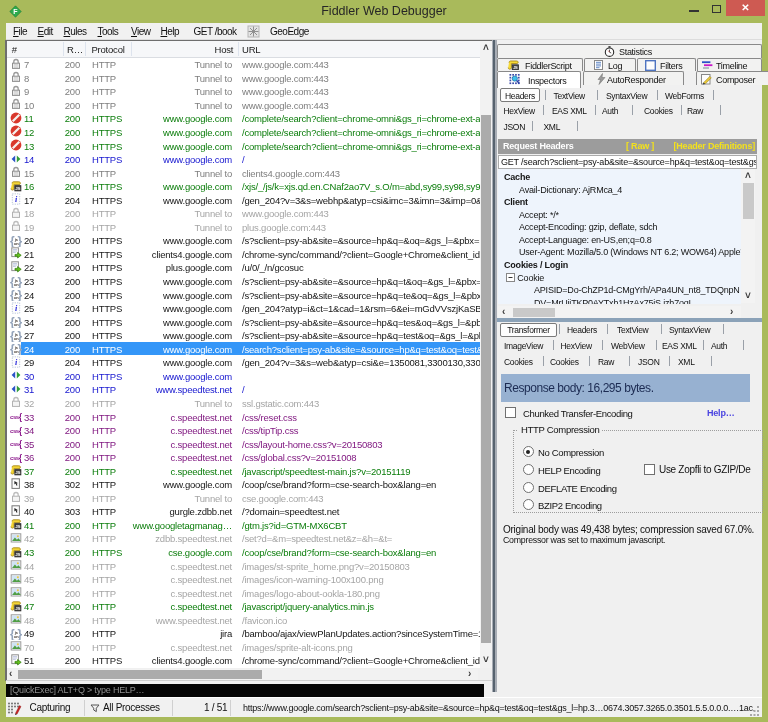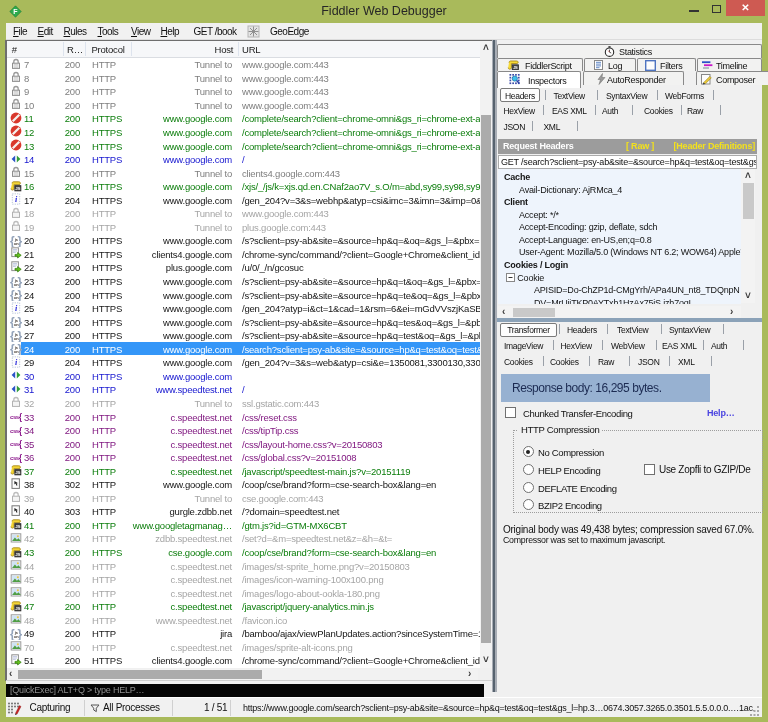--- a/index.html
+++ b/index.html
@@ -40,21 +40,21 @@
 #rqbar { position:absolute; left:498px; top:139px; width:259px; height:14.5px; background:#9c9c9c; color:#fff; font-size:9px; letter-spacing:-0.2px; font-weight:bold; }
 #rqbar .yl { color:#f3e11c; }
 #getline { position:absolute; left:498px; top:154.5px; width:259px; height:14.5px; background:#fff; border:1px solid #aaa; font-size:9px; letter-spacing:-0.2px; color:#111; line-height:13px; overflow:hidden; white-space:nowrap; padding-left:2px; }
 #tree { position:absolute; left:498px; top:169px; width:243px; height:135px; background:#eef4fc; font-size:9px; letter-spacing:-0.2px; color:#141414; overflow:hidden; }
 #tree div { position:absolute; white-space:nowrap; }
 #tvs { position:absolute; left:741px; top:169px; width:14px; height:134px; background:#f3f3f3; }
 #tvs .thumb { position:absolute; left:1.5px; top:14px; width:11px; height:36px; background:#c9c9c9; }
 #ths { position:absolute; left:498px; top:306px; width:243px; height:12px; background:#f3f3f3; }
 #ths .thumb { position:absolute; left:15px; top:1.5px; width:42px; height:9px; background:#c9c9c9; }
 #rsplit { position:absolute; left:497px; top:318px; width:265px; height:4px; background:#8ba2b8; }
-#respbanner { position:absolute; left:501px; top:374px; width:209px; height:28px; background:#97b1d1; color:#1c2b52; font-size:12px; letter-spacing:-0.45px; line-height:28px; padding-left:11px; }
+#respbanner { position:absolute; left:501px; top:374px; width:249px; height:28px; background:#97b1d1; color:#1c2b52; font-size:12px; letter-spacing:-0.45px; line-height:28px; padding-left:3px; }
 .cb { position:absolute; width:11px; height:11px; background:#fff; border:1px solid #707070; }
 .radio { position:absolute; width:11px; height:11px; background:#fff; border:1px solid #707070; border-radius:50%; }
 .radio .dot { position:absolute; left:2.5px; top:2.5px; width:4px; height:4px; background:#222; border-radius:50%; }
 #fieldset { position:absolute; left:513px; top:430px; width:250px; height:83px; border:1px dotted #9d9d9d; }
 #fslabel { position:absolute; left:518px; top:424px; background:#f0f0f0; padding:0 3px; font-size:9.5px; letter-spacing:-0.3px; color:#111; }
 .rlabel { position:absolute; font-size:9.5px; letter-spacing:-0.35px; color:#111; white-space:nowrap; }
 #helplink { position:absolute; left:707px; top:408px; font-size:9px; letter-spacing:-0.2px; color:#4a44e0; font-weight:bold; }
 #qexec { position:absolute; left:6px; top:684px; width:478px; height:13px; background:#050505; color:#909090; font-size:9px; letter-spacing:-0.2px; line-height:13px; padding-left:4px; }
 #status { position:absolute; left:6px; top:697px; width:756px; height:20px; background:#f1f1f1; border-top:1px solid #fff; font-size:10px; letter-spacing:-0.3px; color:#111; overflow:hidden; }
 #status .ss { position:absolute; top:4px; }

